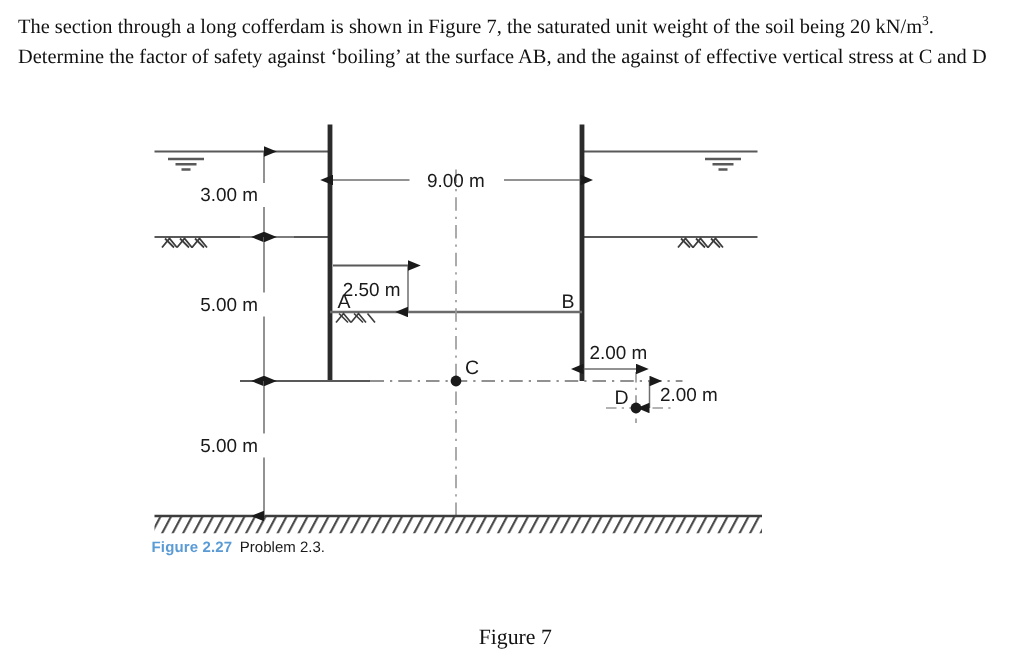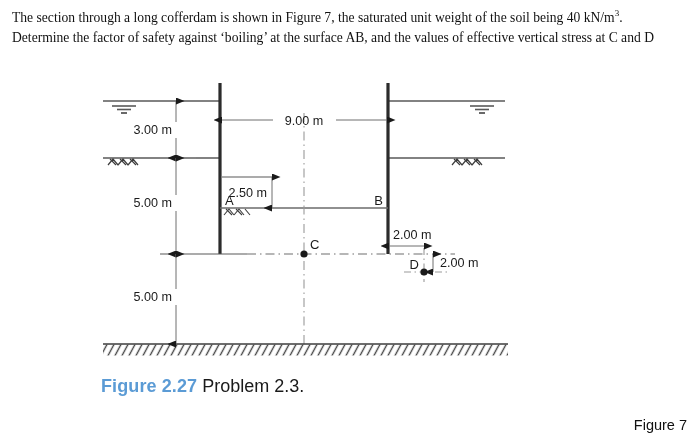--- a/index.html
+++ b/index.html
@@ -41,53 +41,53 @@
     top: 82px;
     width: 625px;
     height: 280px;
   }
   #figure-svg { display: block; }
 
   
   #figure-caption {
     position: absolute;
     left: 101px;
-    top: 376px;
+    top: 360px;
     font-family: "Liberation Sans", sans-serif;
-    font-size: 18px;
+    font-size: 10px;
     white-space: nowrap;
   }
   .cap-label {
     color: #5b9bd5;
     font-weight: bold;
     letter-spacing: .1px;
   }
   .cap-text {
     color: #1a1a1a;
     font-weight: normal;
     margin-left: 5px;
   }
   #figure-number {
     position: absolute;
     left: 0;
     top: 417px;
     width: 687px;
-    text-align: right;
-    font-family: Liberation Sans, sans-serif;
+    text-align: center;
+    font-family: Liberation Serif, serif;
     font-size: 14.5px;
     color: #111111;
   }
 </style>
 </head>
 <body>
 
 <div id="problem-statement">
   <span>The section through a long cofferdam is shown in Figure 7, the saturated unit weight of the</span>
-  <span>soil being 40 kN/m</span><sup>3</sup><span>. Determine the factor of safety against ‘boiling’ at the surface AB, and</span>
-  <span>the values of effective vertical stress at C and D</span>
+  <span>soil being 20 kN/m</span><sup>3</sup><span>. Determine the factor of safety against ‘boiling’ at the surface AB, and</span>
+  <span>the against of effective vertical stress at C and D</span>
 </div>
 
 <div id="figure-stage">
   <svg id="figure-svg" width="687" height="280" viewBox="0 0 687 280">
 
     <defs>
 
       <marker id="ah-l" markerWidth="9" markerHeight="7" refX="8.5" refY="3.5" orient="auto" markerUnits="userSpaceOnUse">
         <path d="M8.5,0 L8.5,7 L0,3.5 Z" fill="#1a1a1a"></path>
       </marker>

